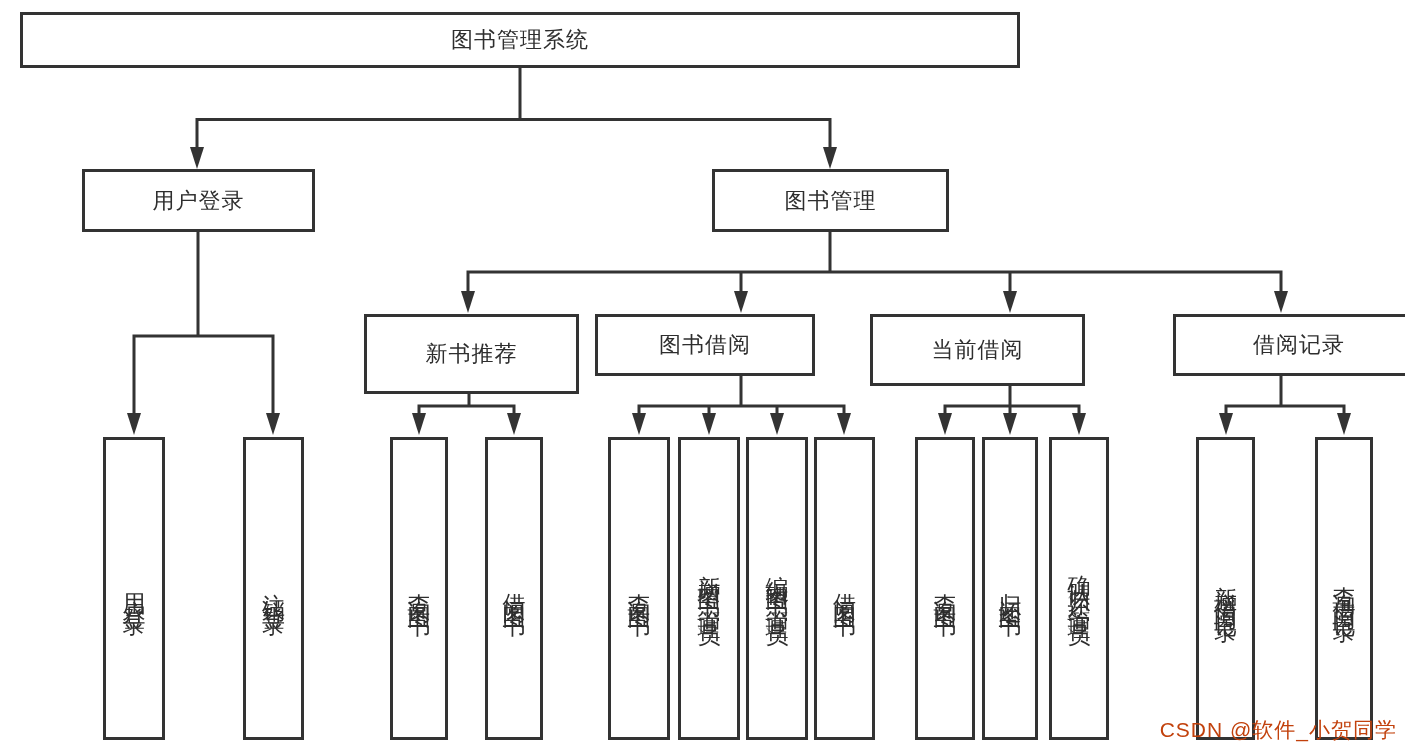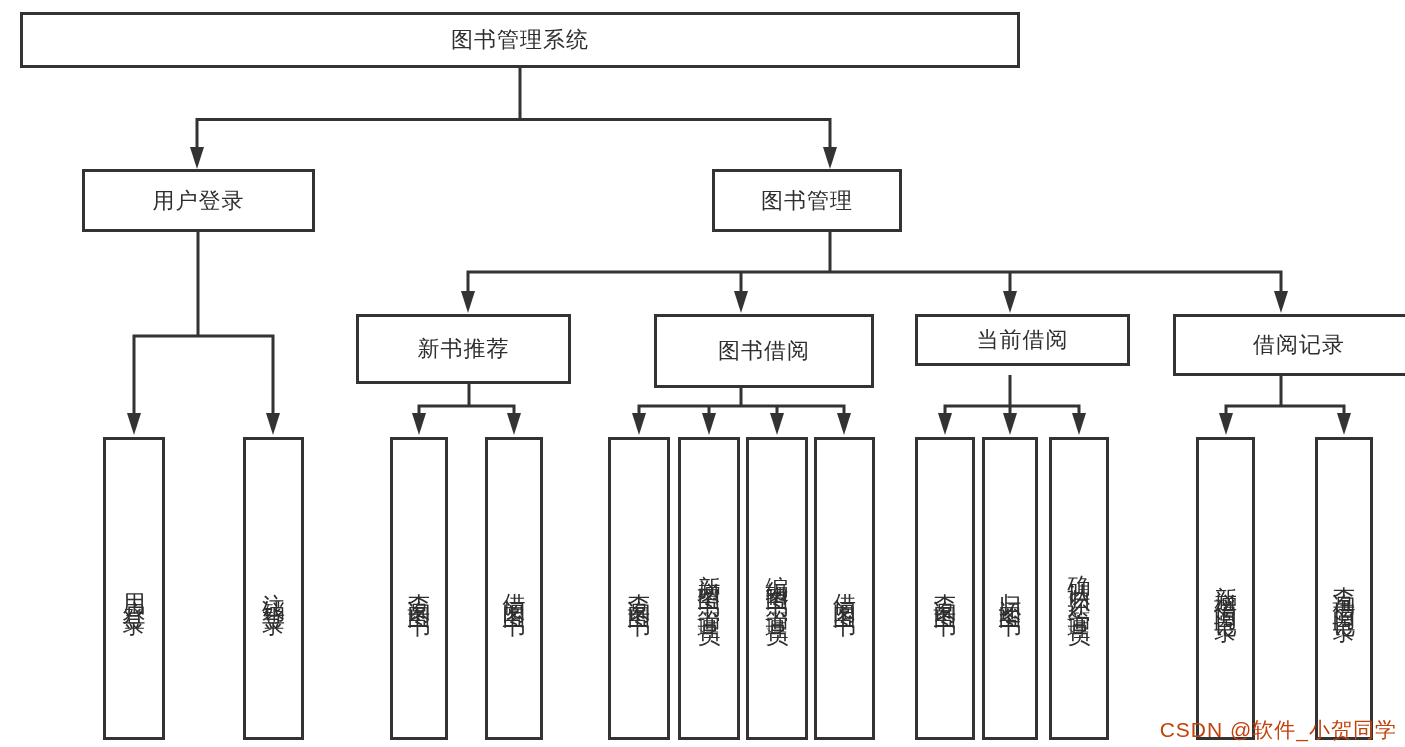--- a/index.html
+++ b/index.html
@@ -115,25 +115,25 @@
     </g>
     <g fill="#333333" stroke="none">
       <path d="M1226 435 L1219 413 L1233 413 Z"></path>
       <path d="M1344 435 L1337 413 L1351 413 Z"></path>
     </g>
   </svg>
 
   <div class="node h-node" style="left:20px;top:12px;width:1000px;height:56px">图书管理系统</div>
 
   <div class="node h-node" style="left:82px;top:169px;width:233px;height:63px">用户登录</div>
-  <div class="node h-node" style="left:712px;top:169px;width:190px;height:63px">图书管理</div>
+  <div class="node h-node" style="left:712px;top:169px;width:237px;height:63px">图书管理</div>
 
-  <div class="node h-node" style="left:356px;top:314px;width:215px;height:70px">新书推荐</div>
-  <div class="node h-node" style="left:654px;top:314px;width:220px;height:74px">图书借阅</div>
-  <div class="node h-node" style="left:915px;top:314px;width:215px;height:52px">当前借阅</div>
+  <div class="node h-node" style="left:364px;top:314px;width:215px;height:80px">新书推荐</div>
+  <div class="node h-node" style="left:595px;top:314px;width:220px;height:62px">图书借阅</div>
+  <div class="node h-node" style="left:870px;top:314px;width:215px;height:72px">当前借阅</div>
   <div class="node h-node" style="left:1173px;top:314px;width:252px;height:62px">借阅记录</div>
 
   <div class="node v-node" style="left:103px;top:437px;width:62px;height:303px">用户登录</div>
   <div class="node v-node" style="left:243px;top:437px;width:61px;height:303px">注销登录</div>
 
   <div class="node v-node" style="left:390px;top:437px;width:58px;height:303px">查询图书</div>
   <div class="node v-node" style="left:485px;top:437px;width:58px;height:303px">借阅图书</div>
 
   <div class="node v-node" style="left:608px;top:437px;width:62px;height:303px">查询图书</div>
   <div class="node v-node" style="left:678px;top:437px;width:62px;height:303px">新增图书（管理员）</div>

